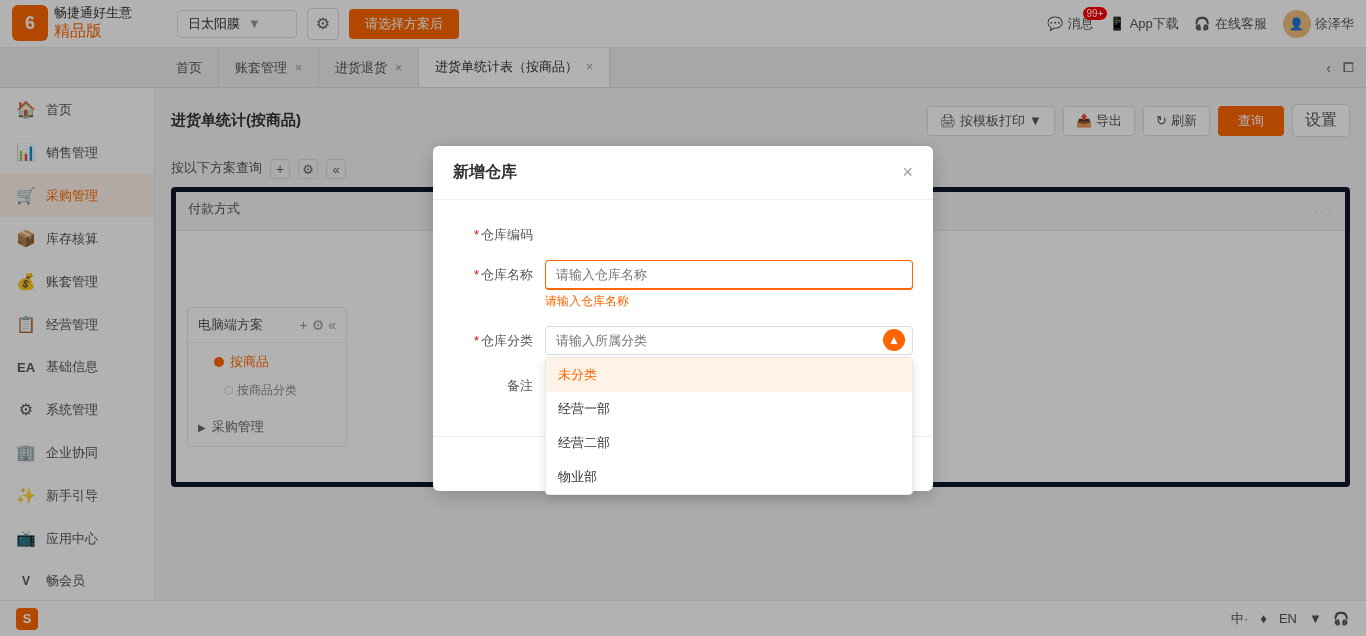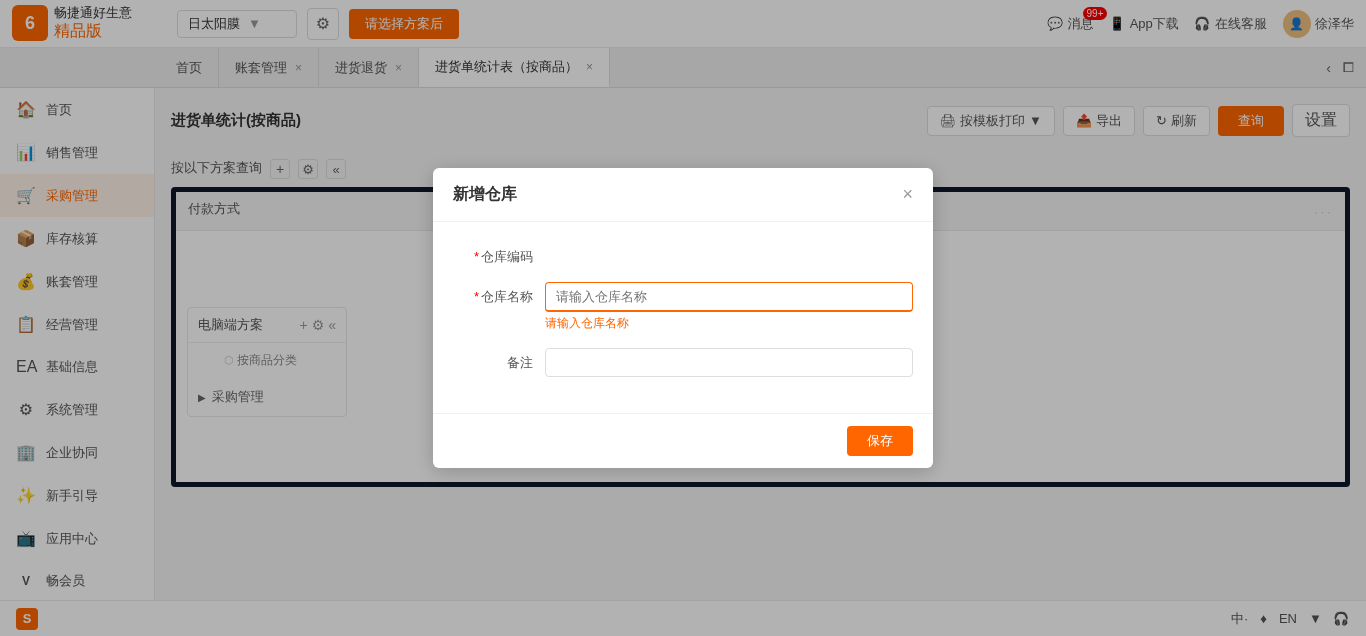--- a/index.html
+++ b/index.html
@@ -371,21 +371,21 @@
     </div>
     <div class="sidebar-item">
       <span class="sidebar-icon">💰</span>
       <span>账套管理</span>
     </div>
     <div class="sidebar-item">
       <span class="sidebar-icon">📋</span>
       <span>经营管理</span>
     </div>
     <div class="sidebar-item">
-      <span class="sidebar-icon" style="font-size:16px;font-weight:normal;color:#555;">EA</span>
+      <span class="sidebar-icon" style="font-size:13px;font-weight:bold;color:#555;">EA</span>
       <span>基础信息</span>
     </div>
     <div class="sidebar-item">
       <span class="sidebar-icon">⚙</span>
       <span>系统管理</span>
     </div>
     <div class="sidebar-item">
       <span class="sidebar-icon">🏢</span>
       <span>企业协同</span>
     </div>
@@ -441,20 +441,24 @@
       <div class="scheme-panel">
         <div class="scheme-header">
           <span>电脑端方案</span>
           <div class="scheme-header-btns">
             <span class="scheme-header-btn">+</span>
             <span class="scheme-header-btn">⚙</span>
             <span class="scheme-header-btn">«</span>
           </div>
         </div>
         <div class="scheme-group">
+          <div class="scheme-item active">
+            <span style="width:10px;height:10px;border-radius:50%;background:#f60;display:inline-block;"></span>
+            <span>按商品</span>
+          </div>
           <div class="scheme-sub-item">
             <span style="font-size:11px;color:#ccc;">⬡</span>
             <span>按商品分类</span>
           </div>
         </div>
         <div class="scheme-group2">
           <div class="scheme-group-title">
             <span class="arrow-icon">▶</span>
             <span>采购管理</span>
           </div>
@@ -502,20 +506,38 @@
       </div>
 
       <div class="form-row">
         <label class="form-label required">仓库名称</label>
         <div class="form-field">
           <input class="form-input error" type="text" placeholder="请输入仓库名称" style="">
           <div class="error-msg">请输入仓库名称</div>
         </div>
       </div>
 
+      <div class="form-row">
+        <label class="form-label required">仓库分类</label>
+        <div class="form-field">
+          <div class="category-select-wrapper">
+            <input class="category-select-input" type="text" placeholder="请输入所属分类" style="">
+            <div class="category-select-arrow">
+              <span>▲</span>
+            </div>
+            
+            <div class="dropdown-list">
+              <div class="dropdown-item selected">未分类</div>
+              <div class="dropdown-item">经营一部</div>
+              <div class="dropdown-item">经营二部</div>
+              <div class="dropdown-item">物业部</div>
+            </div>
+          </div>
+        </div>
+      </div>
 
       <div class="form-row">
         <label class="form-label">备注</label>
         <div class="form-field">
           <input class="form-input" type="text" style="">
         </div>
       </div>
     </div>
     <div class="modal-footer">
       <button class="btn-save">保存</button>

